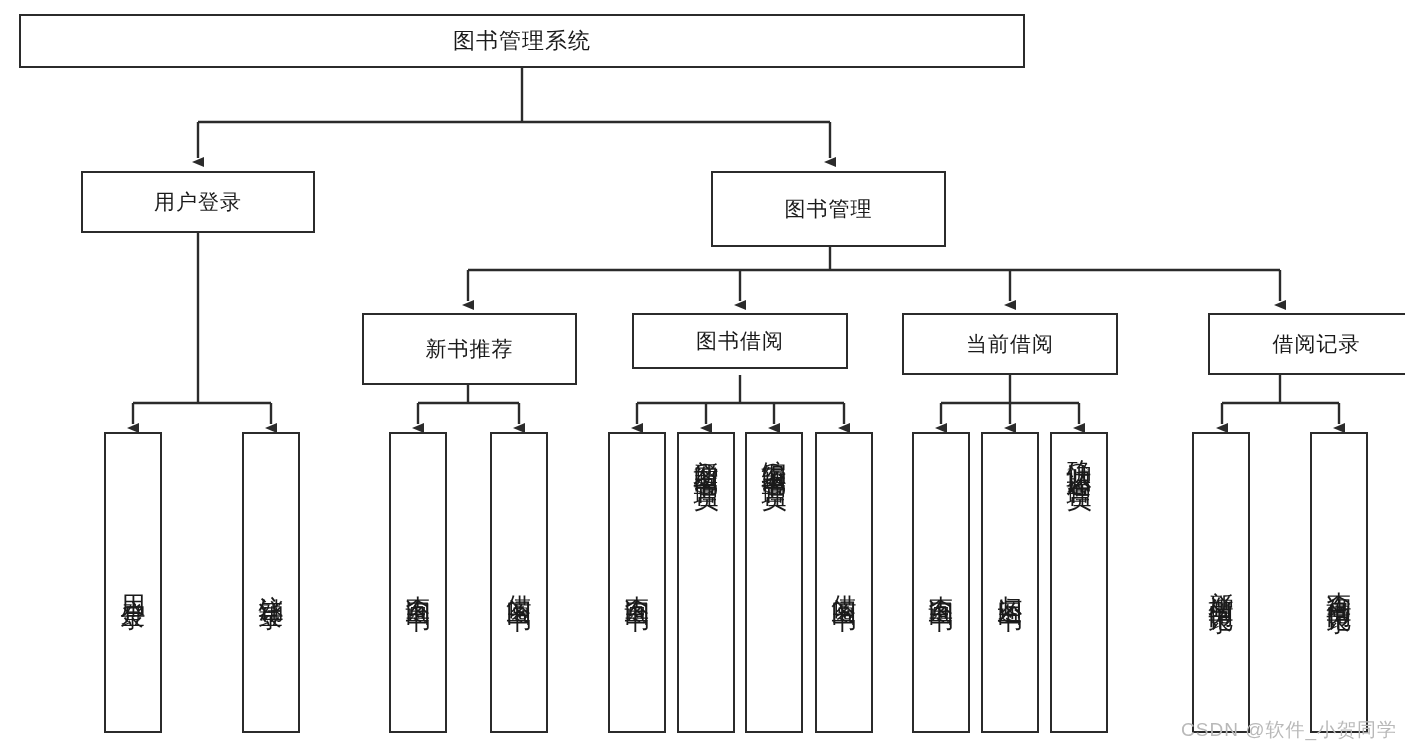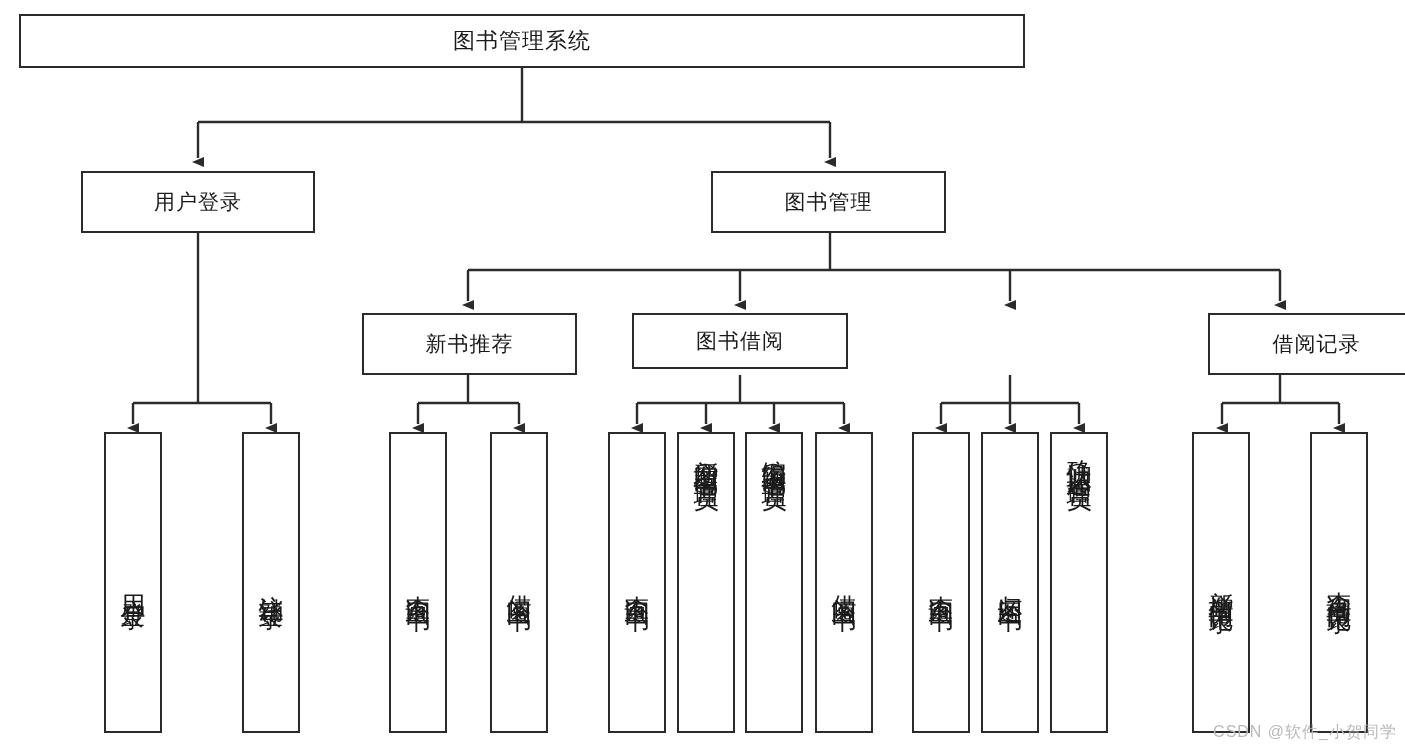--- a/index.html
+++ b/index.html
@@ -44,21 +44,21 @@
     letter-spacing:4px;
     white-space:nowrap;
     display:block;
   }
   .node.leaf.vmid{align-items:center;}
   .node.leaf.vtop{align-items:flex-start;padding-top:6px;}
 
   #watermark{
     position:absolute;
     right:8px;bottom:4px;
-    font-size:16px;
+    font-size:19px;
     color:#b9b9b9;
     letter-spacing:1px;
     white-space:nowrap;
     pointer-events:none;
   }
 </style>
 </head>
 <body>
 
 <div id="canvas">
@@ -113,29 +113,32 @@
     </g>
   </svg>
 
   <div class="node root" style="left:19px;top:14px;width:1006px;height:54px;">
     <span class="lbl">图书管理系统</span>
   </div>
 
   <div class="node" style="left:81px;top:171px;width:234px;height:62px;">
     <span class="lbl">用户登录</span>
   </div>
-  <div class="node" style="left:711px;top:171px;width:235px;height:62px;">
+  <div class="node" style="left:711px;top:171px;width:235px;height:76px;">
     <span class="lbl">图书管理</span>
   </div>
 
-  <div class="node" style="left:362px;top:313px;width:215px;height:62px;">
+  <div class="node" style="left:362px;top:313px;width:215px;height:72px;">
     <span class="lbl">新书推荐</span>
   </div>
   <div class="node" style="left:632px;top:313px;width:216px;height:56px;">
     <span class="lbl">图书借阅</span>
+  </div>
+  <div class="node" style="left:902px;top:313px;width:216px;height:62px;">
+    <span class="lbl">当前借阅</span>
   </div>
   <div class="node" style="left:1208px;top:313px;width:217px;height:62px;">
     <span class="lbl">借阅记录</span>
   </div>
 
   <div class="node leaf vmid" style="left:104px;top:432px;width:58px;height:301px;">
     <span class="lbl">用户登录</span>
   </div>
   <div class="node leaf vmid" style="left:242px;top:432px;width:58px;height:301px;">
     <span class="lbl">注销登录</span>

